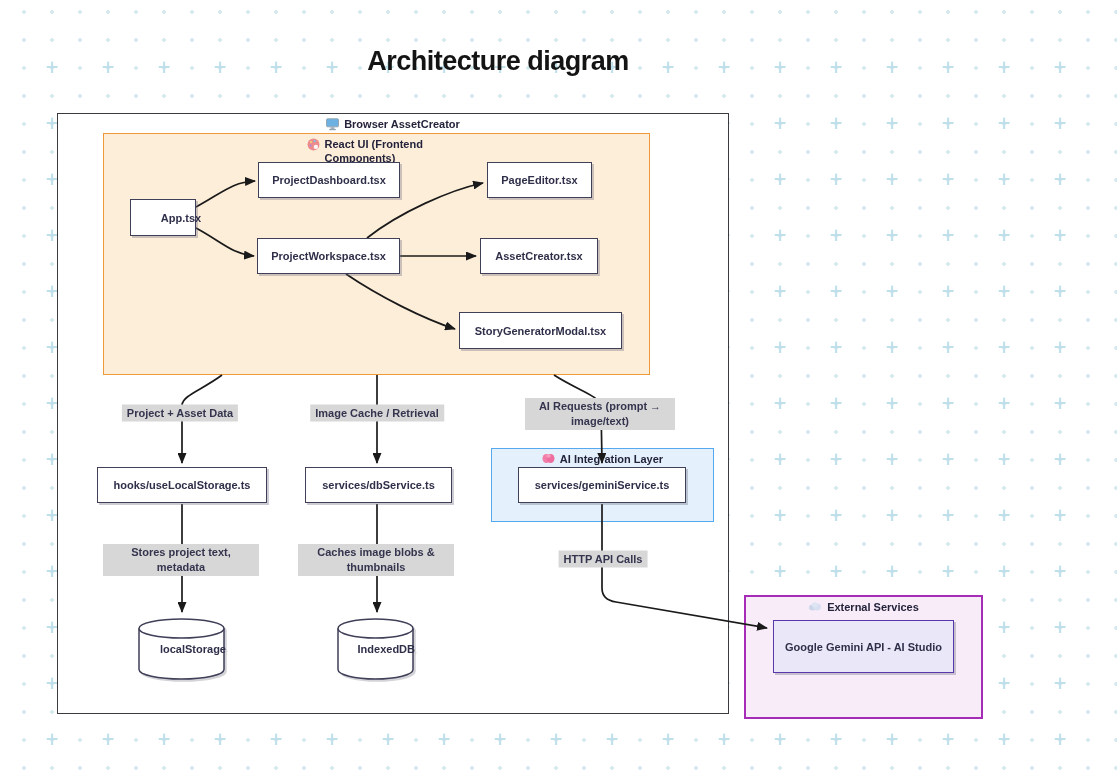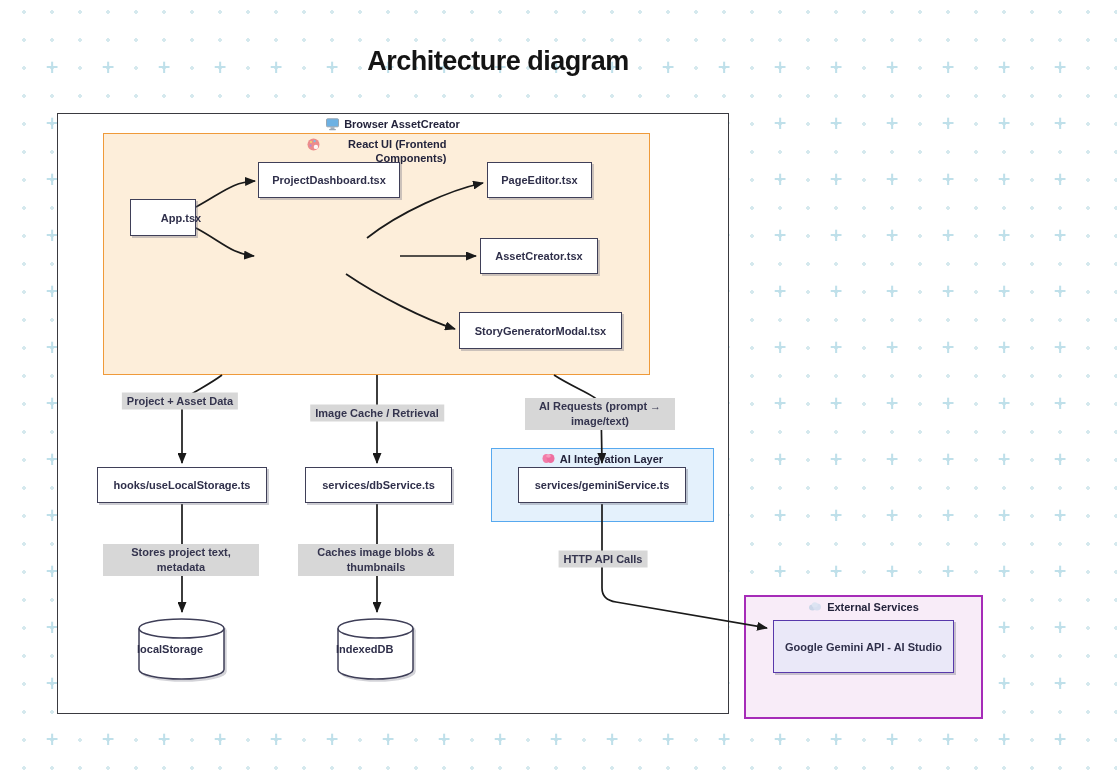--- a/index.html
+++ b/index.html
@@ -16,21 +16,21 @@
     font-size:27px;font-weight:bold;color:#141414;letter-spacing:-0.5px;}
   
   .cluster{position:absolute;box-sizing:border-box;}
   .cluster-label{position:absolute;left:0;right:0;top:3px;display:flex;justify-content:center;
     align-items:flex-start;gap:5px;font-size:11px;font-weight:bold;color:#23233b;z-index:2;}
   .cluster-label .ltext{line-height:14px;}
   .c-browser{left:57px;top:113px;width:672px;height:601px;background:#fff;
     border:1.5px solid var(--browser-border,#3a3a40);z-index:1;}
   .c-react{left:103px;top:133px;width:547px;height:242px;background:var(--react-fill,#fdeeda);
     border:1.8px solid var(--react-border,#ef9a3a);z-index:1;}
-  .c-react .ltext{width:122px;text-align:right;}
+  .c-react .ltext{width:122px;text-align:left;}
   .c-storage{left:70px;top:449px;width:405px;height:249px;background:var(--storage-fill,#ecf6ec);
     border:1.7px solid var(--storage-border,#54b158);z-index:1;}
   .c-ai{left:491px;top:448px;width:223px;height:74px;background:var(--ai-fill,#e4f1fc);
     border:1.7px solid var(--ai-border,#57a9ef);z-index:1;}
   .c-external{left:744px;top:595px;width:239px;height:124px;background:var(--external-fill,#f8ecf8);
     border:2px solid var(--external-border,#a62cb8);z-index:1;}
   
   .edges{position:absolute;left:0;top:0;z-index:3;pointer-events:none;}
   
   .node{position:absolute;box-sizing:border-box;display:flex;align-items:center;justify-content:center;
@@ -45,29 +45,29 @@
   .n-storymodal{left:459px;top:312px;width:163px;height:37px;}
   .n-uselocal{left:97px;top:467px;width:170px;height:36px;}
   .n-dbservice{left:305px;top:467px;width:147px;height:36px;}
   .n-gemini-svc{left:518px;top:467px;width:168px;height:36px;}
   .n-gemini-api{left:773px;top:620px;width:181px;height:53px;background:var(--gemini-fill,#eae8f8);
     border:1.8px solid var(--gemini-border,#5838ab);}
   
   .edge-label{position:absolute;transform:translate(-50%,-50%);z-index:4;
     background:var(--edge-label-bg,#d7d7d7);color:#34344e;text-align:center;
     font-size:11px;font-weight:bold;line-height:15px;padding:1px 5px;}
-  .el-pad{left:180px;top:401px;white-space:nowrap;}
+  .el-pad{left:180px;top:413px;white-space:nowrap;}
   .el-cache{left:377px;top:413px;white-space:nowrap;}
   .el-ai{left:600px;top:414px;width:140px;}
   .el-stores{left:181px;top:560px;width:146px;}
   .el-blobs{left:376px;top:560px;width:146px;}
   .el-http{left:603px;top:559px;white-space:nowrap;}
   
   .cylinder{position:absolute;z-index:4;filter:drop-shadow(2px 2px 0 rgba(110,110,125,.3));}
-  .cylinder .ctext{position:absolute;left:0;right:0;top:26px;text-align:left;
+  .cylinder .ctext{position:absolute;left:0;right:0;top:26px;text-align:right;
     font-size:11px;font-weight:bold;color:var(--text-color,#2f2f4a);}
   .cyl-local{left:137px;top:617px;width:89px;height:64px;}
   .cyl-indexed{left:336px;top:617px;width:79px;height:64px;}
   .icon{display:inline-flex;flex:none;margin-top:1px;}
 </style>
 </head>
 <body>
 
 <div id="canvas">
 
@@ -398,20 +398,23 @@
       <path d="M602,504 L602,588 Q602,600 616,602 L767,628" marker-end="url(#arrowhead)"></path>
     </g>
   </svg>
 
   <div class="node n-app">
     <span>App.tsx</span>
     </div>
   <div class="node n-dashboard">
     <span>ProjectDashboard.tsx</span>
     </div>
+  <div class="node n-workspace">
+    <span>ProjectWorkspace.tsx</span>
+    </div>
   <div class="node n-pageeditor">
     <span>PageEditor.tsx</span>
     </div>
   <div class="node n-assetcreator">
     <span>AssetCreator.tsx</span>
     </div>
   <div class="node n-storymodal">
     <span>StoryGeneratorModal.tsx</span>
     </div>
   <div class="node n-uselocal">

